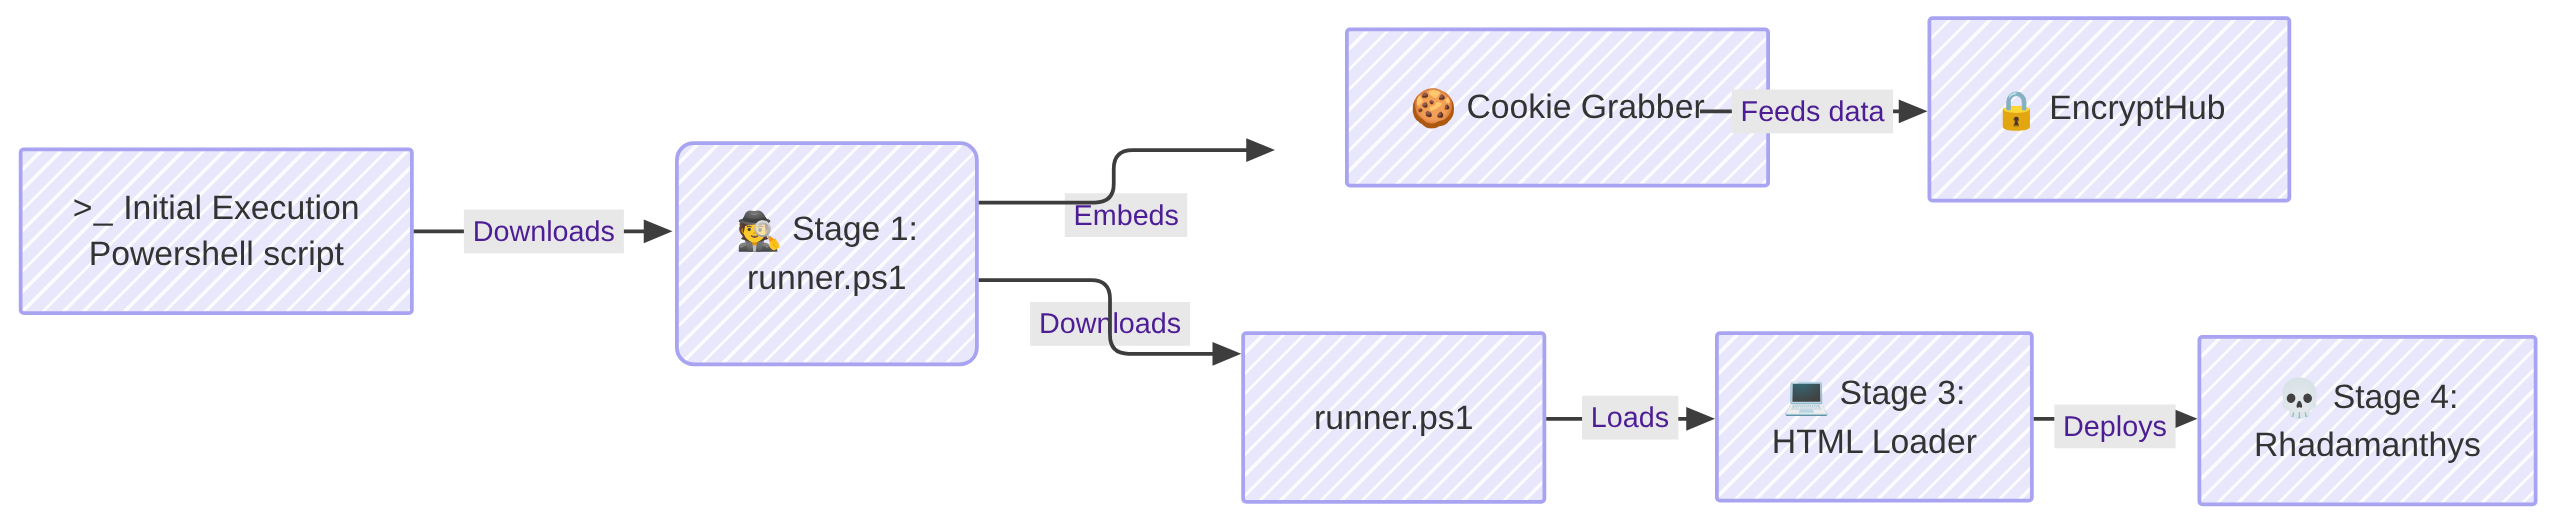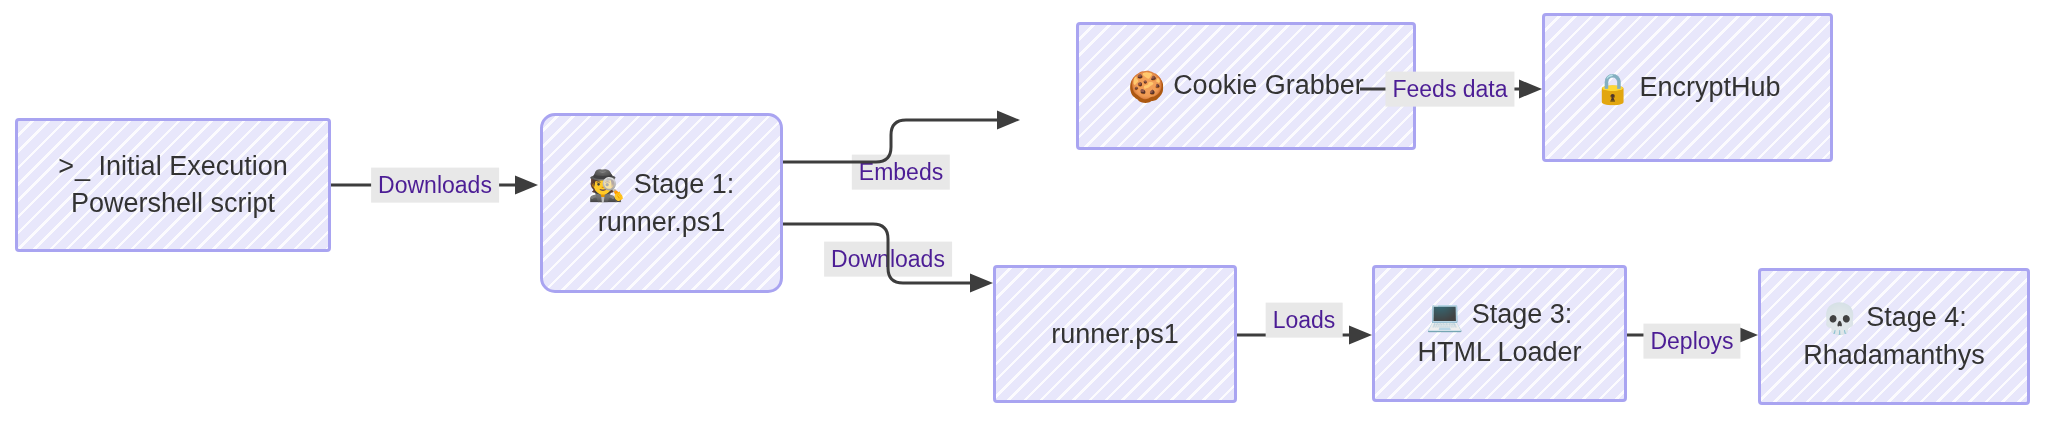--- a/index.html
+++ b/index.html
@@ -142,16 +142,16 @@
     <polygon class="edge-arrowhead" points="1372,335 1349,325.5 1349,344.5"></polygon>
 
     <path class="edge-line" d="M 1627 335 H 1737"></path>
     <polygon class="edge-arrowhead" points="1758,335 1735,325.5 1735,344.5"></polygon>
   </svg>
 
   <div class="edge-label" style="left:435px; top:185px;">Downloads</div>
   <div class="edge-label under" style="left:901px; top:142px;margin-top:30px;">Embeds</div>
   <div class="edge-label" style="left:1450px; top:89px;">Feeds data</div>
   <div class="edge-label under" style="left:888px; top:259px;">Downloads</div>
-  <div class="edge-label" style="left:1304px; top:320px;">Loads</div>
+  <div class="edge-label" style="left:1304px; top:334px;">Loads</div>
   <div class="edge-label" style="left:1692px; top:341px;">Deploys</div>
 
 </div>
 
 </body></html>

